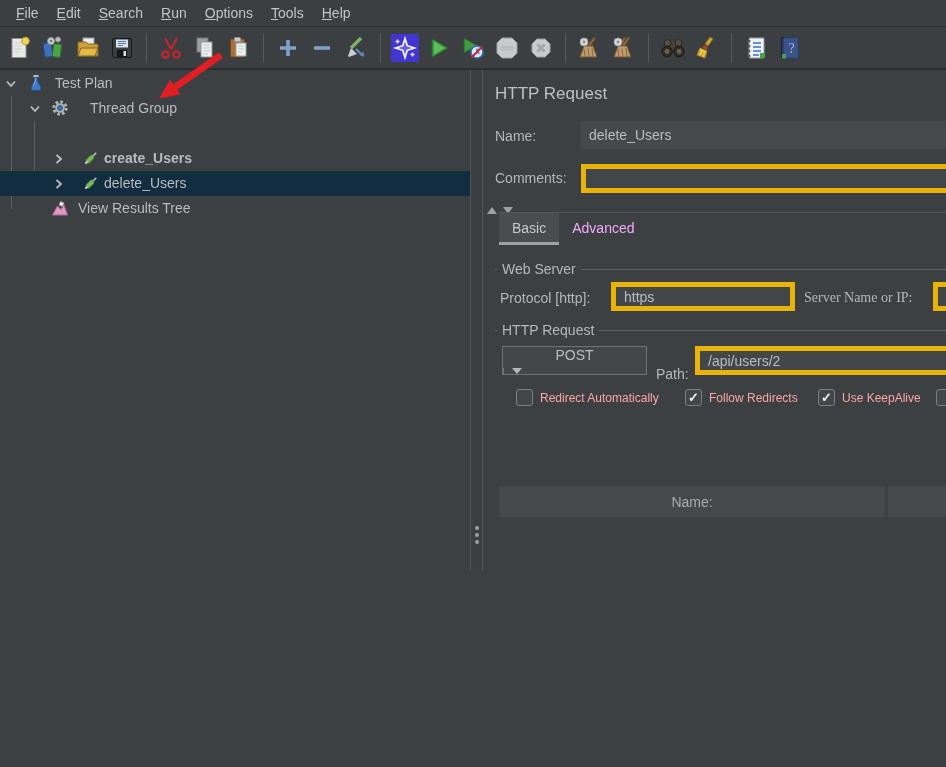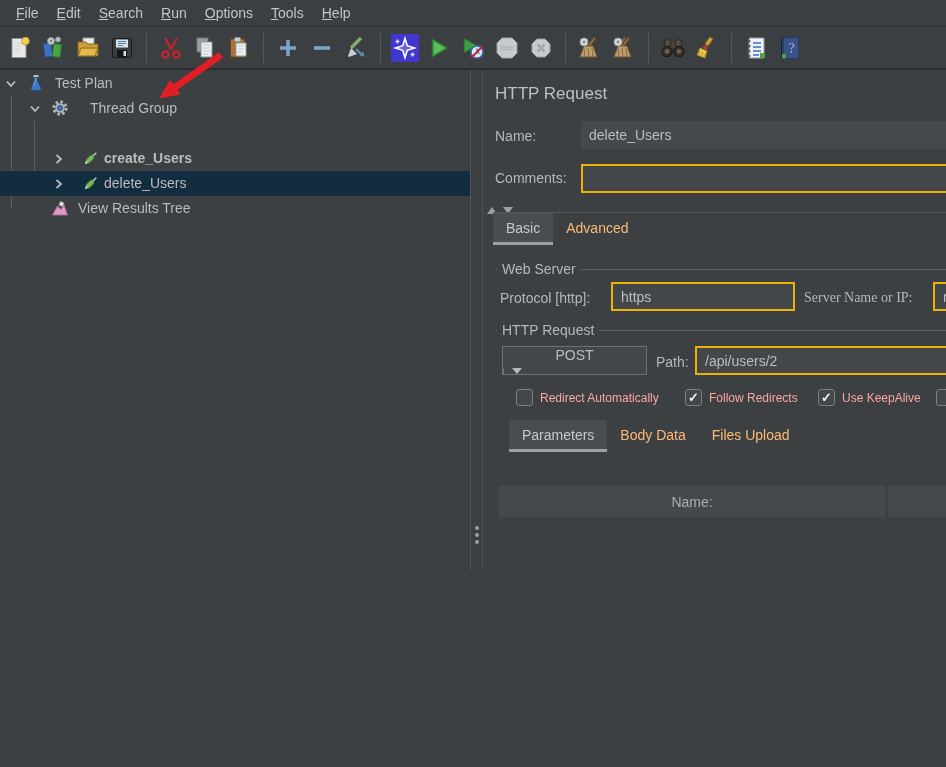--- a/index.html
+++ b/index.html
@@ -36,27 +36,27 @@
   .tree-icon { position:absolute; top:3px; }
   .tree-label { position:absolute; top:4px; color:#babcbe; white-space:nowrap; }
   .guide { position:absolute; width:1px; background:#5c6062; }
   
   .abs { position:absolute; }
   .panel-title { font-size:17px; color:#bec0c2; }
   .lbl { color:#b5b8ba; white-space:nowrap; }
   .field { position:absolute; height:28px; border:none; outline:none;
     background:#46494b; color:#bbbdbf; font-family:"Liberation Sans",sans-serif;
     font-size:14px; padding:0 8px; }
-  .field.bordered { background:#43474a; border:2px solid #eab308; height:29px; }
+  .field.bordered { background:#43474a; border:5px solid #eab308; height:29px; }
   .tri-up { width:0; height:0; border-left:5px solid transparent; border-right:5px solid transparent;
     border-bottom:7px solid #9aa0a3; display:inline-block; margin-right:6px; }
   .tri-down { width:0; height:0; border-left:5px solid transparent; border-right:5px solid transparent;
     border-top:7px solid #9aa0a3; display:inline-block; }
-  .tabbar { position:absolute; left:10px; right:0; border-top:1px solid #55585b; display:flex; }
-  .tab { padding:7px 13px 6px 13px; color:#fdba74; }
+  .tabbar { position:absolute; left:16px; right:0; border-top:1px solid #55585b; display:flex; }
+  .tab { padding:7px 13px 6px 13px; color:#f0abfc; }
   .tab.selected { background:#494d50; box-shadow:inset 0 -3px 0 #9ba0a3; color:#c6c8ca; }
   .group-line { position:absolute; height:1px; background:#5d6163; right:0; }
   .group-label { position:absolute; background:#3c4042; padding:0 5px; color:#b5b8ba; }
   .combo { position:absolute; height:29px; border:1px solid #6e7274; background:#43474a;
     display:flex; align-items:center; }
   .combo-text { flex:1; padding:0 9px; color:#bbbdbf; }
   .combo-btn { width:27px; align-self:stretch; border-left:1px solid #6e7274;
     display:flex; align-items:center; justify-content:center; }
   .combo-arrow { width:0; height:0; border-left:5px solid transparent;
     border-right:5px solid transparent; border-top:6px solid #b4b7b9; }
@@ -357,44 +357,39 @@
 
     <div class="group-line" style="left:12px; top:260px;"></div>
     <div class="abs group-label" style="left:14px; top:252px;">HTTP Request</div>
 
     <div class="combo" style="left:19px; top:276px; width:145px;flex-direction:column;">
       <span class="combo-text">POST</span>
       <span class="combo-btn">
           <span class="combo-arrow"></span>
         </span>
     </div>
-    <div class="abs lbl" style="left:173px; top:284px;text-align:right;">Path:</div>
+    <div class="abs lbl" style="left:173px; top:296px;text-align:right;">Path:</div>
     <input class="field bordered" style="left: 212px; top: 276px; width: 300px;" value="/api/users/2">
 
     <div class="cb" style="left:33px; top:319px;">
         <span></span>
       </div>
     <div class="abs cb-lbl" style="left:57px; top:321px;">Redirect Automatically</div>
     <div class="cb" style="left:202px; top:319px;">
         <span>✓</span>
       </div>
     <div class="abs cb-lbl" style="left:226px; top:321px;">Follow Redirects</div>
     <div class="cb" style="left:335px; top:319px;">
         <span>✓</span>
       </div>
     <div class="abs cb-lbl" style="left:359px; top:321px;">Use KeepAlive</div>
     <div class="cb" style="left:453px; top:319px;">
         <span></span>
       </div>
 
-    <div class="tabbar" style="top:350px; height:32px; border-top:none; padding-left:16px;">
-      <div class="tab selected">Parameters</div>
-      <div class="tab">Body Data</div>
-      <div class="tab">Files Upload</div>
-    </div>
 
     <div class="th-cell" style="left:16px; width:386px;">
         <span>Name:</span>
       </div>
     <div class="th-cell" style="left:405px; width:80px;">
         <span></span>
       </div>
   </div>
 </div>
 

